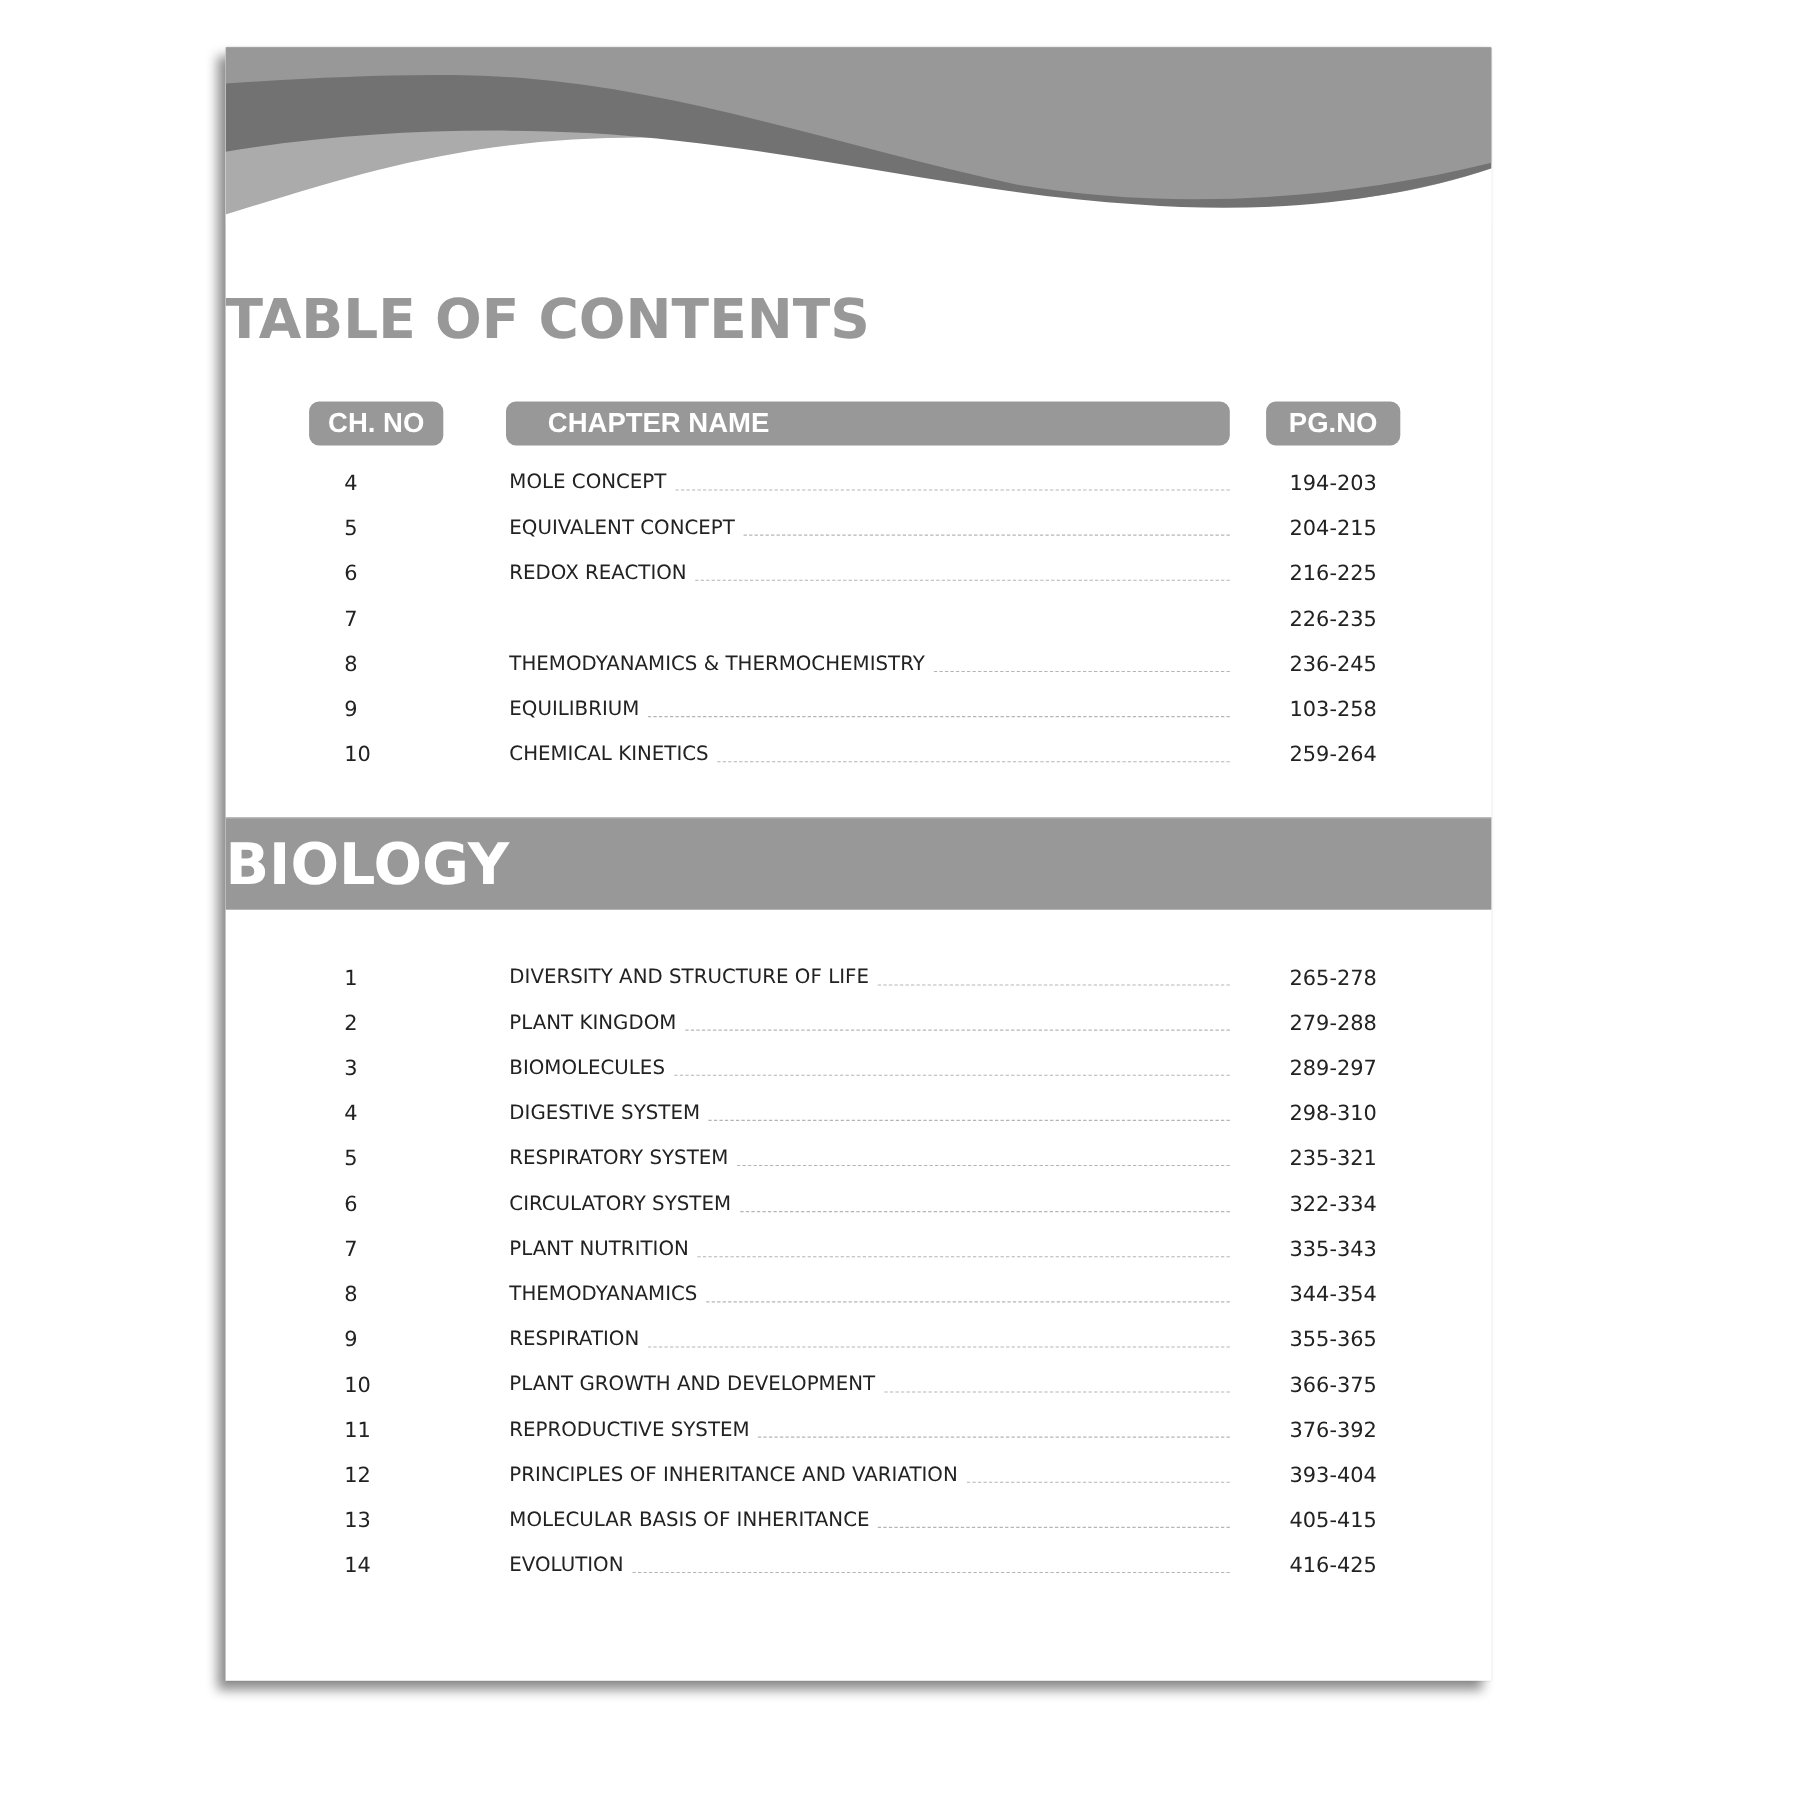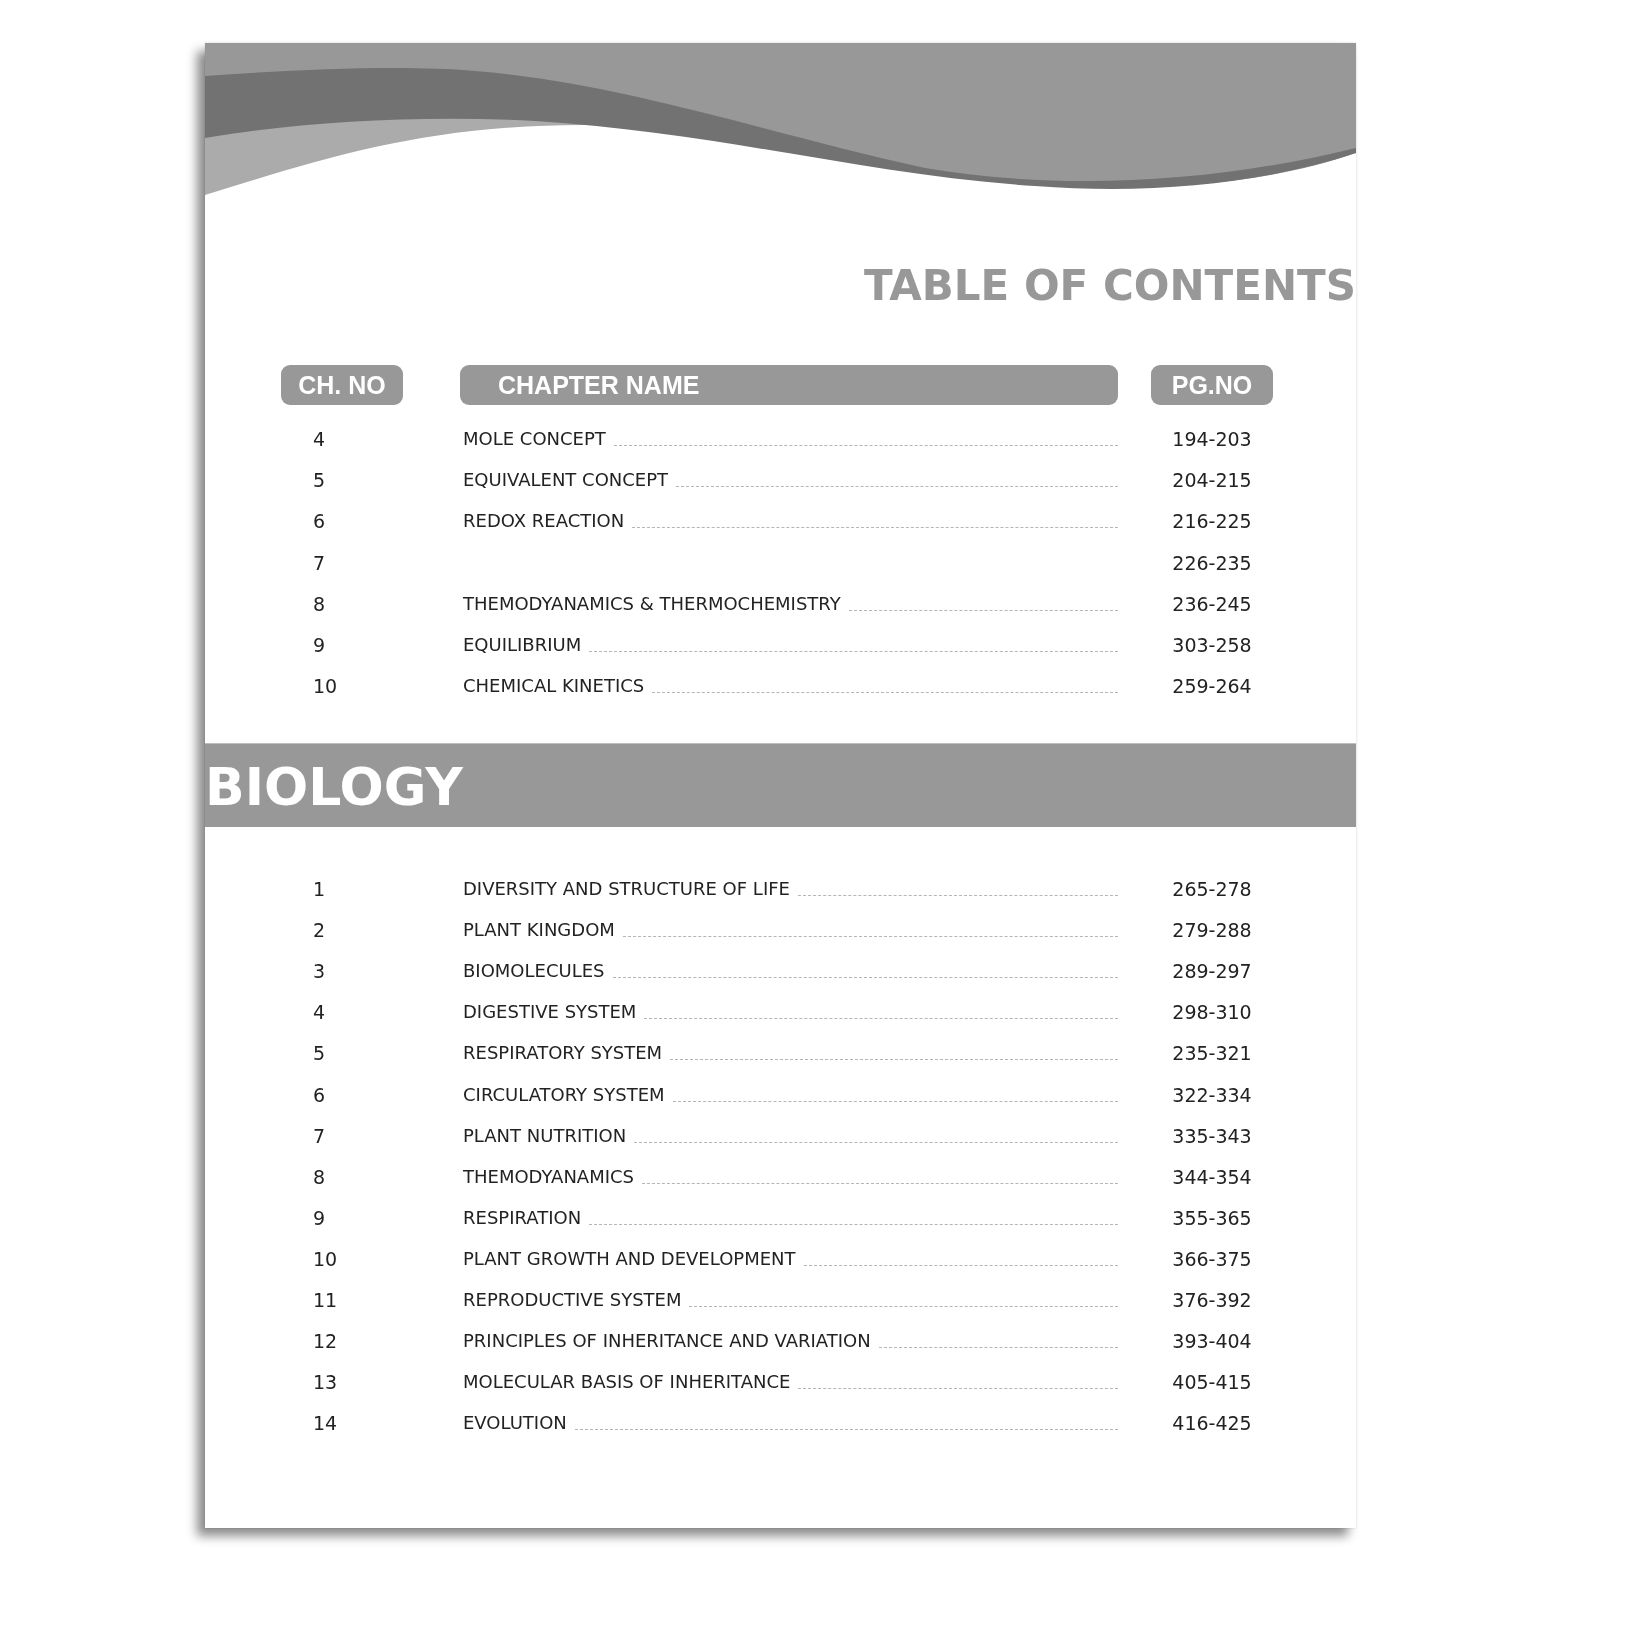--- a/index.html
+++ b/index.html
@@ -8,22 +8,22 @@
       font-family:"Liberation Sans", sans-serif;
     }
     .page {
       position:absolute; left:205px; top:43px; width:1151px; height:1485px;
       background:#ffffff;
       box-shadow:-8px 8px 10px rgba(0,0,0,0.45), 0 0 2px rgba(0,0,0,0.15);
       overflow:hidden;
     }
     .wave { position:absolute; left:0; top:0; width:1151px; height:160px; }
     .title {
-      position:absolute; left:0; width:1151px; top:218px; text-align:right;
-      font-family:"DejaVu Sans", sans-serif; font-weight:bold; font-size:42px;
+      position:absolute; left:0; width:1151px; top:218px; text-align:left;
+      font-family:"DejaVu Sans", sans-serif; font-weight:bold; font-size:50px;
       color:#989898; letter-spacing:0px;
     }
     .hdr-pill {
       position:absolute; top:322px; height:40px; background:#989898; border-radius:9px;
       color:#ffffff; font-family:Liberation Sans, sans-serif; font-weight:bold; font-size:25px;
       line-height:40px; box-sizing:border-box;
     }
     .hdr-ch { left:76px; width:122px; text-align:center; }
     .hdr-name { left:255px; width:658px; padding-left:38px; }
     .hdr-pg { left:946px; width:122px; text-align:center; }
@@ -109,21 +109,21 @@
           <span class="leader"></span>
         </div>
         <span class="pg">236-245</span>
       </div>
       <div class="row" style="top: 587px;">
         <span class="num">9</span>
         <div class="name-wrap">
           <span class="name">EQUILIBRIUM</span>
           <span class="leader"></span>
         </div>
-        <span class="pg">303-258</span>
+        <span class="pg">103-258</span>
       </div>
       <div class="row" style="top: 628.2px;">
         <span class="num">10</span>
         <div class="name-wrap">
           <span class="name">CHEMICAL KINETICS</span>
           <span class="leader"></span>
         </div>
         <span class="pg">259-264</span>
       </div>
     </div>

